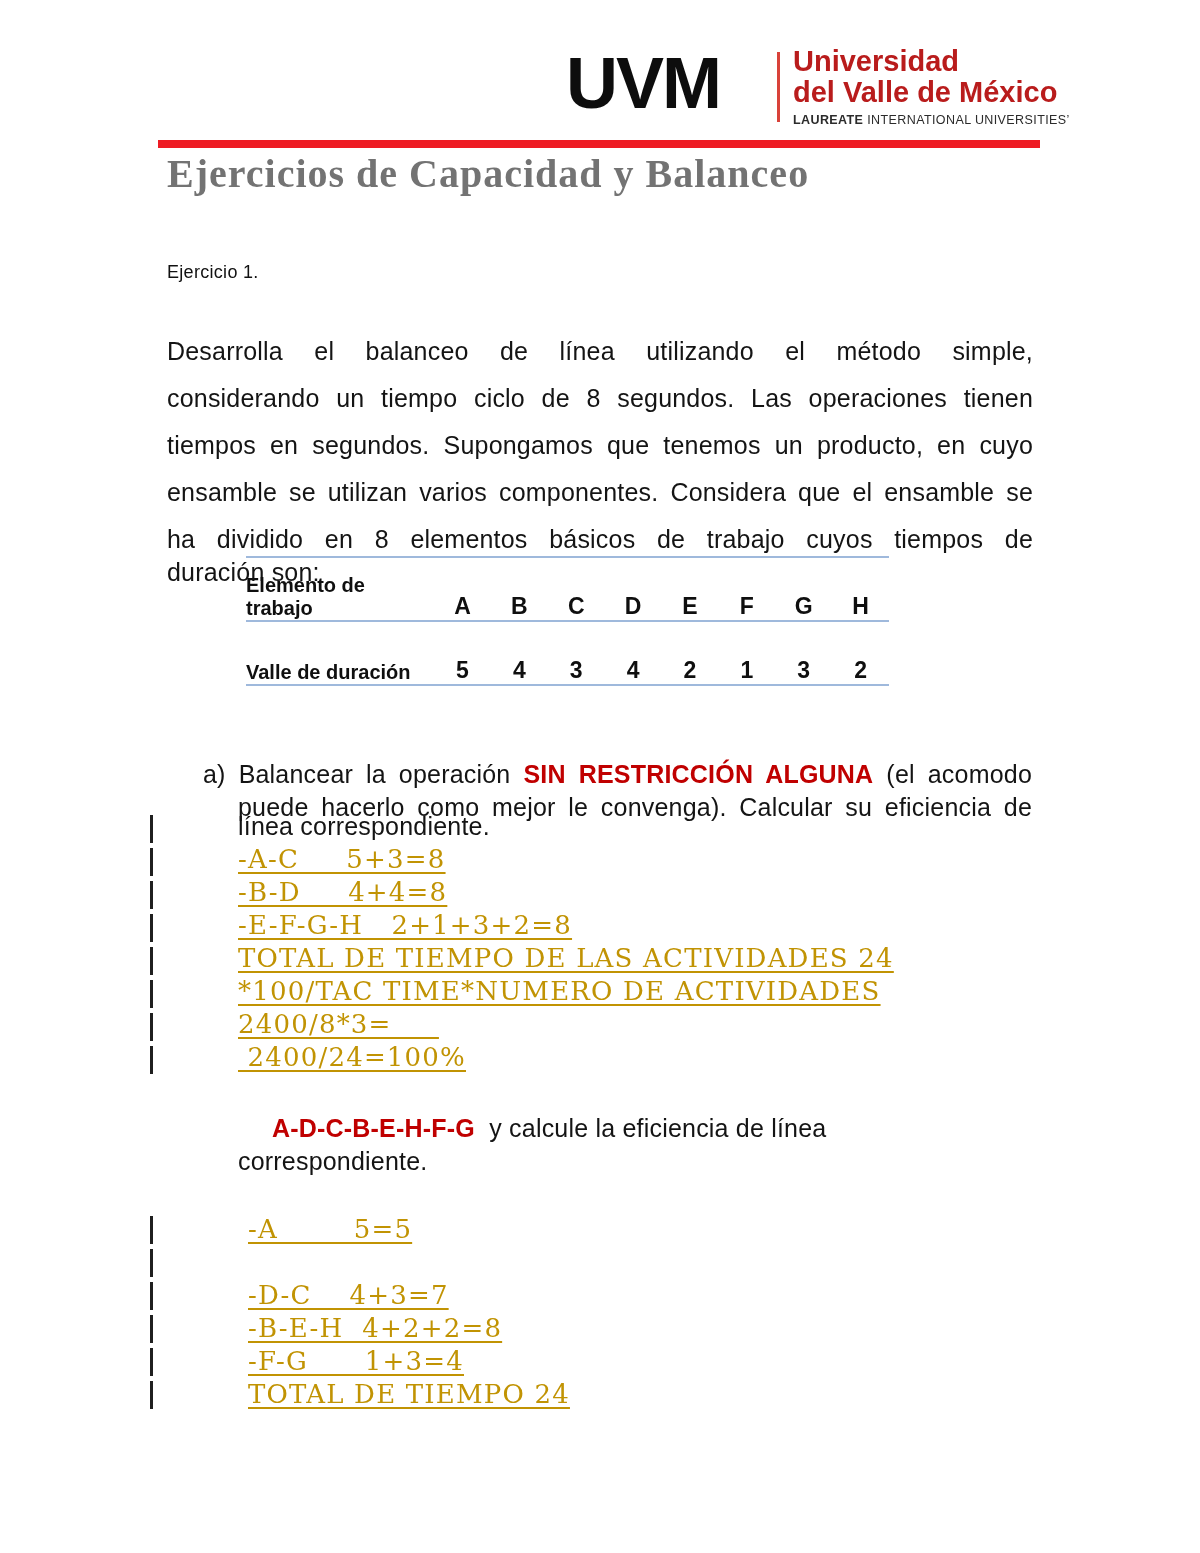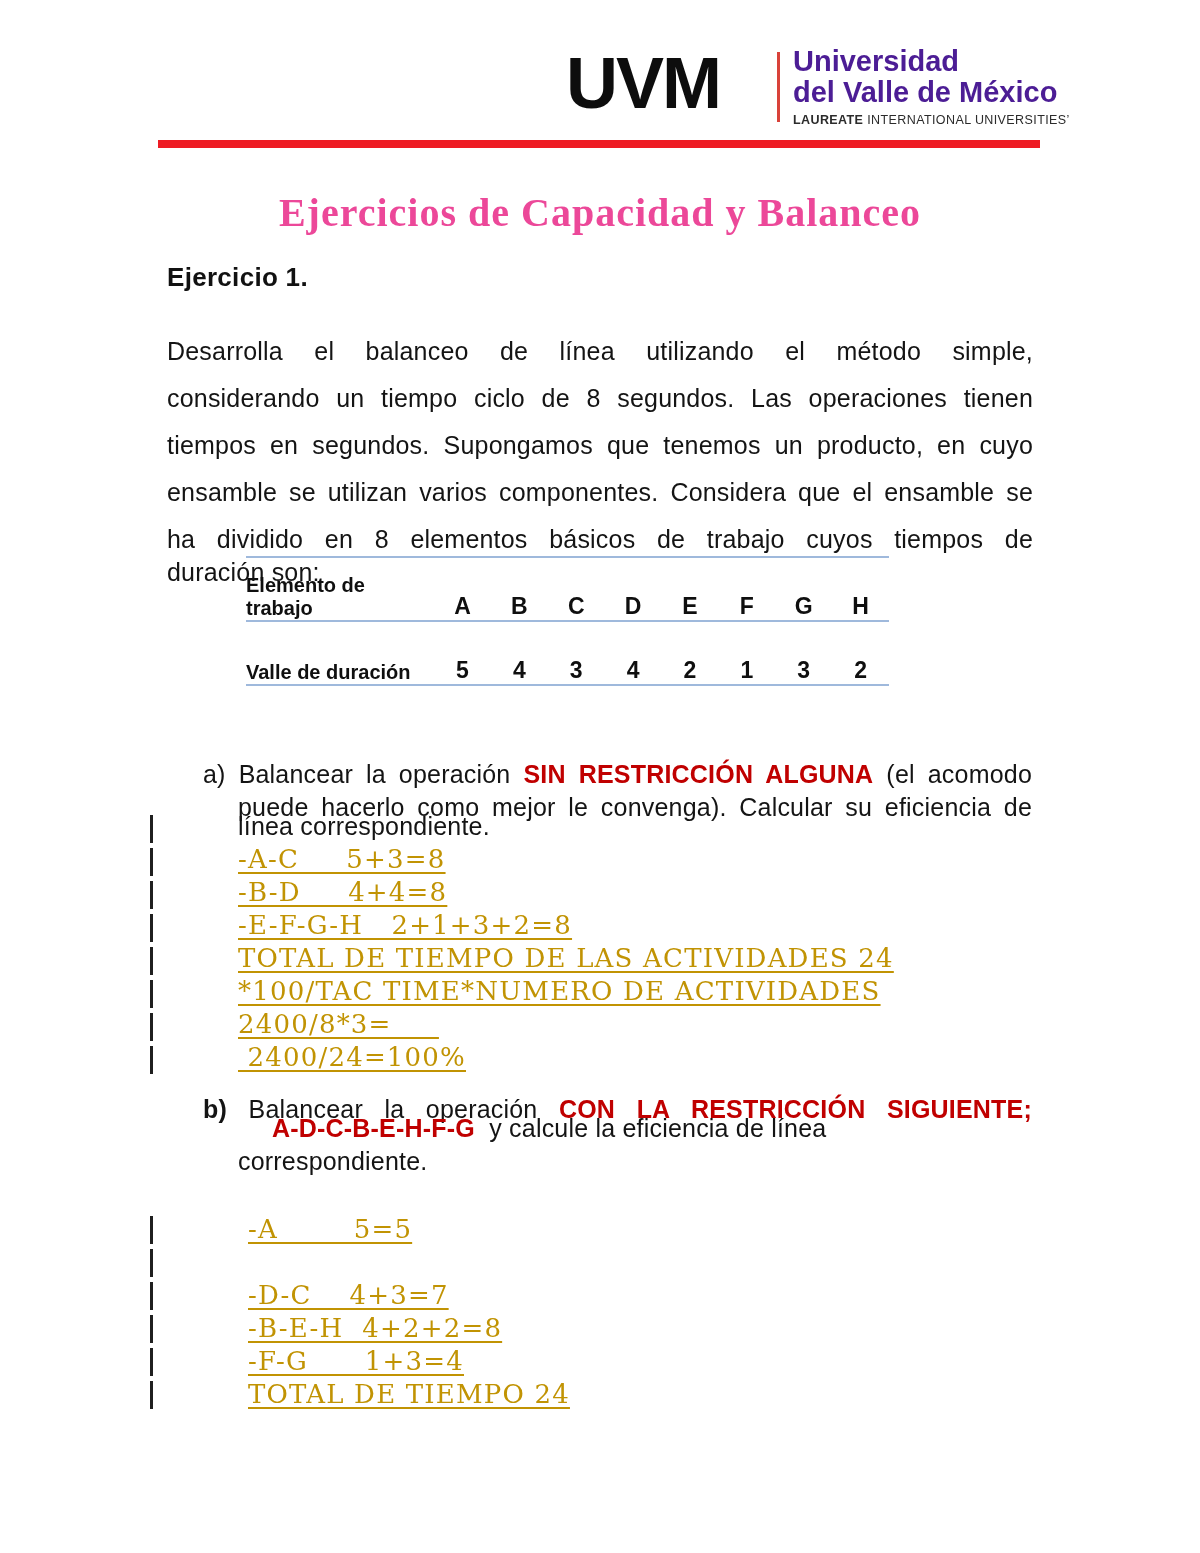--- a/index.html
+++ b/index.html
@@ -5,31 +5,31 @@
   html,body{margin:0;padding:0;background:#ffffff;}
   .page{position:relative;width:1106px;height:1553px;background:#ffffff;overflow:hidden;
         font-family:"Liberation Sans",sans-serif;color:#111;padding-left:44px;}
   .abs{position:absolute;}
 
   
   .uvm-word{left:566px;top:48px;font-size:72px;line-height:70px;font-weight:800;
             letter-spacing:-2px;color:#0d0d0d;}
   .logo-divider{left:777px;top:52px;width:3px;height:70px;background:#d9423a;}
   .logo-namesblock{left:793px;top:46px;}
-  .logo-name{font-size:29px;line-height:31px;font-weight:700;color:#4c1d95;}
+  .logo-name{font-size:29px;line-height:31px;font-weight:700;color:#b91c1c;}
   .logo-tagline{margin-top:5px;font-size:12.5px;letter-spacing:0.4px;color:#2b2b2b;white-space:nowrap;}
   .logo-tagline .b{font-weight:700;}
 
   .red-rule{left:158px;top:140px;width:882px;height:8px;background:#ee1c24;}
 
   
-  .doc-title{left:167px;top:150px;width:866px;text-align:center;
+  .doc-title{left:167px;top:150px;width:866px;
              font-family:"Liberation Serif",serif;font-weight:700;font-size:40px;
-             letter-spacing:1px;color:#ec4899;margin-top:39px;}
-  .ex-heading{left:167px;top:262px;font-size:26px;font-weight:700;letter-spacing:0.3px;text-align:right;}
+             letter-spacing:1px;color:#737373;}
+  .ex-heading{left:167px;top:262px;font-size:18px;font-weight:400;letter-spacing:0.3px;text-align:right;}
 
   
   .bodytxt{font-size:25px;line-height:33px;letter-spacing:0.2px;color:#141414;}
   .jline{text-align:justify;text-align-last:justify;margin-top:14px;}
   .para{left:167px;top:321px;width:866px;}
   .redbold{color:#c00000;font-weight:700;}
   .bold{font-weight:700;}
 
   
   .wtable{left:246px;top:556px;width:643px;}
@@ -111,21 +111,20 @@
   <div class="abs gold" style="left:238px;top:843px;">
     <div class="gline">-A-C&nbsp;&nbsp;&nbsp;&nbsp;&nbsp;5+3=8</div>
     <div class="gline">-B-D&nbsp;&nbsp;&nbsp;&nbsp;&nbsp;4+4=8</div>
     <div class="gline">-E-F-G-H&nbsp;&nbsp;&nbsp;2+1+3+2=8</div>
     <div class="gline">TOTAL DE TIEMPO DE LAS ACTIVIDADES 24</div>
     <div class="gline">*100/TAC TIME*NUMERO DE ACTIVIDADES</div>
     <div class="gline">2400/8*3=&nbsp;&nbsp;&nbsp;&nbsp;&nbsp;</div>
     <div class="gline">&nbsp;2400/24=100%</div>
   </div>
 
-  <div class="abs bodytxt jline" style="left:203px;top:1079px;width:829px;"><span class="bold">b)&nbsp;</span><span>Balancear la operación </span><span class="redbold">CON LA RESTRICCIÓN SIGUIENTE;</span></div>
   <div class="abs bodytxt" style="left:272px;top:1112px;"><span class="redbold">A-D-C-B-E-H-F-G</span><span>&nbsp; y calcule la eficiencia de línea</span></div>
   <div class="abs bodytxt" style="left:238px;top:1145px;">correspondiente.</div>
 
   <div class="abs gold" style="left:238px;top:1213px;margin-left:10px;">
     <div class="gline">-A&nbsp;&nbsp;&nbsp;&nbsp;&nbsp;&nbsp;&nbsp;&nbsp;5=5</div>
     <div class="gline"></div>
     <div class="gline">-D-C&nbsp;&nbsp;&nbsp;&nbsp;4+3=7</div>
     <div class="gline">-B-E-H&nbsp;&nbsp;4+2+2=8</div>
     <div class="gline">-F-G&nbsp;&nbsp;&nbsp;&nbsp;&nbsp;&nbsp;1+3=4</div>
     <div class="gline">TOTAL DE TIEMPO 24</div>

